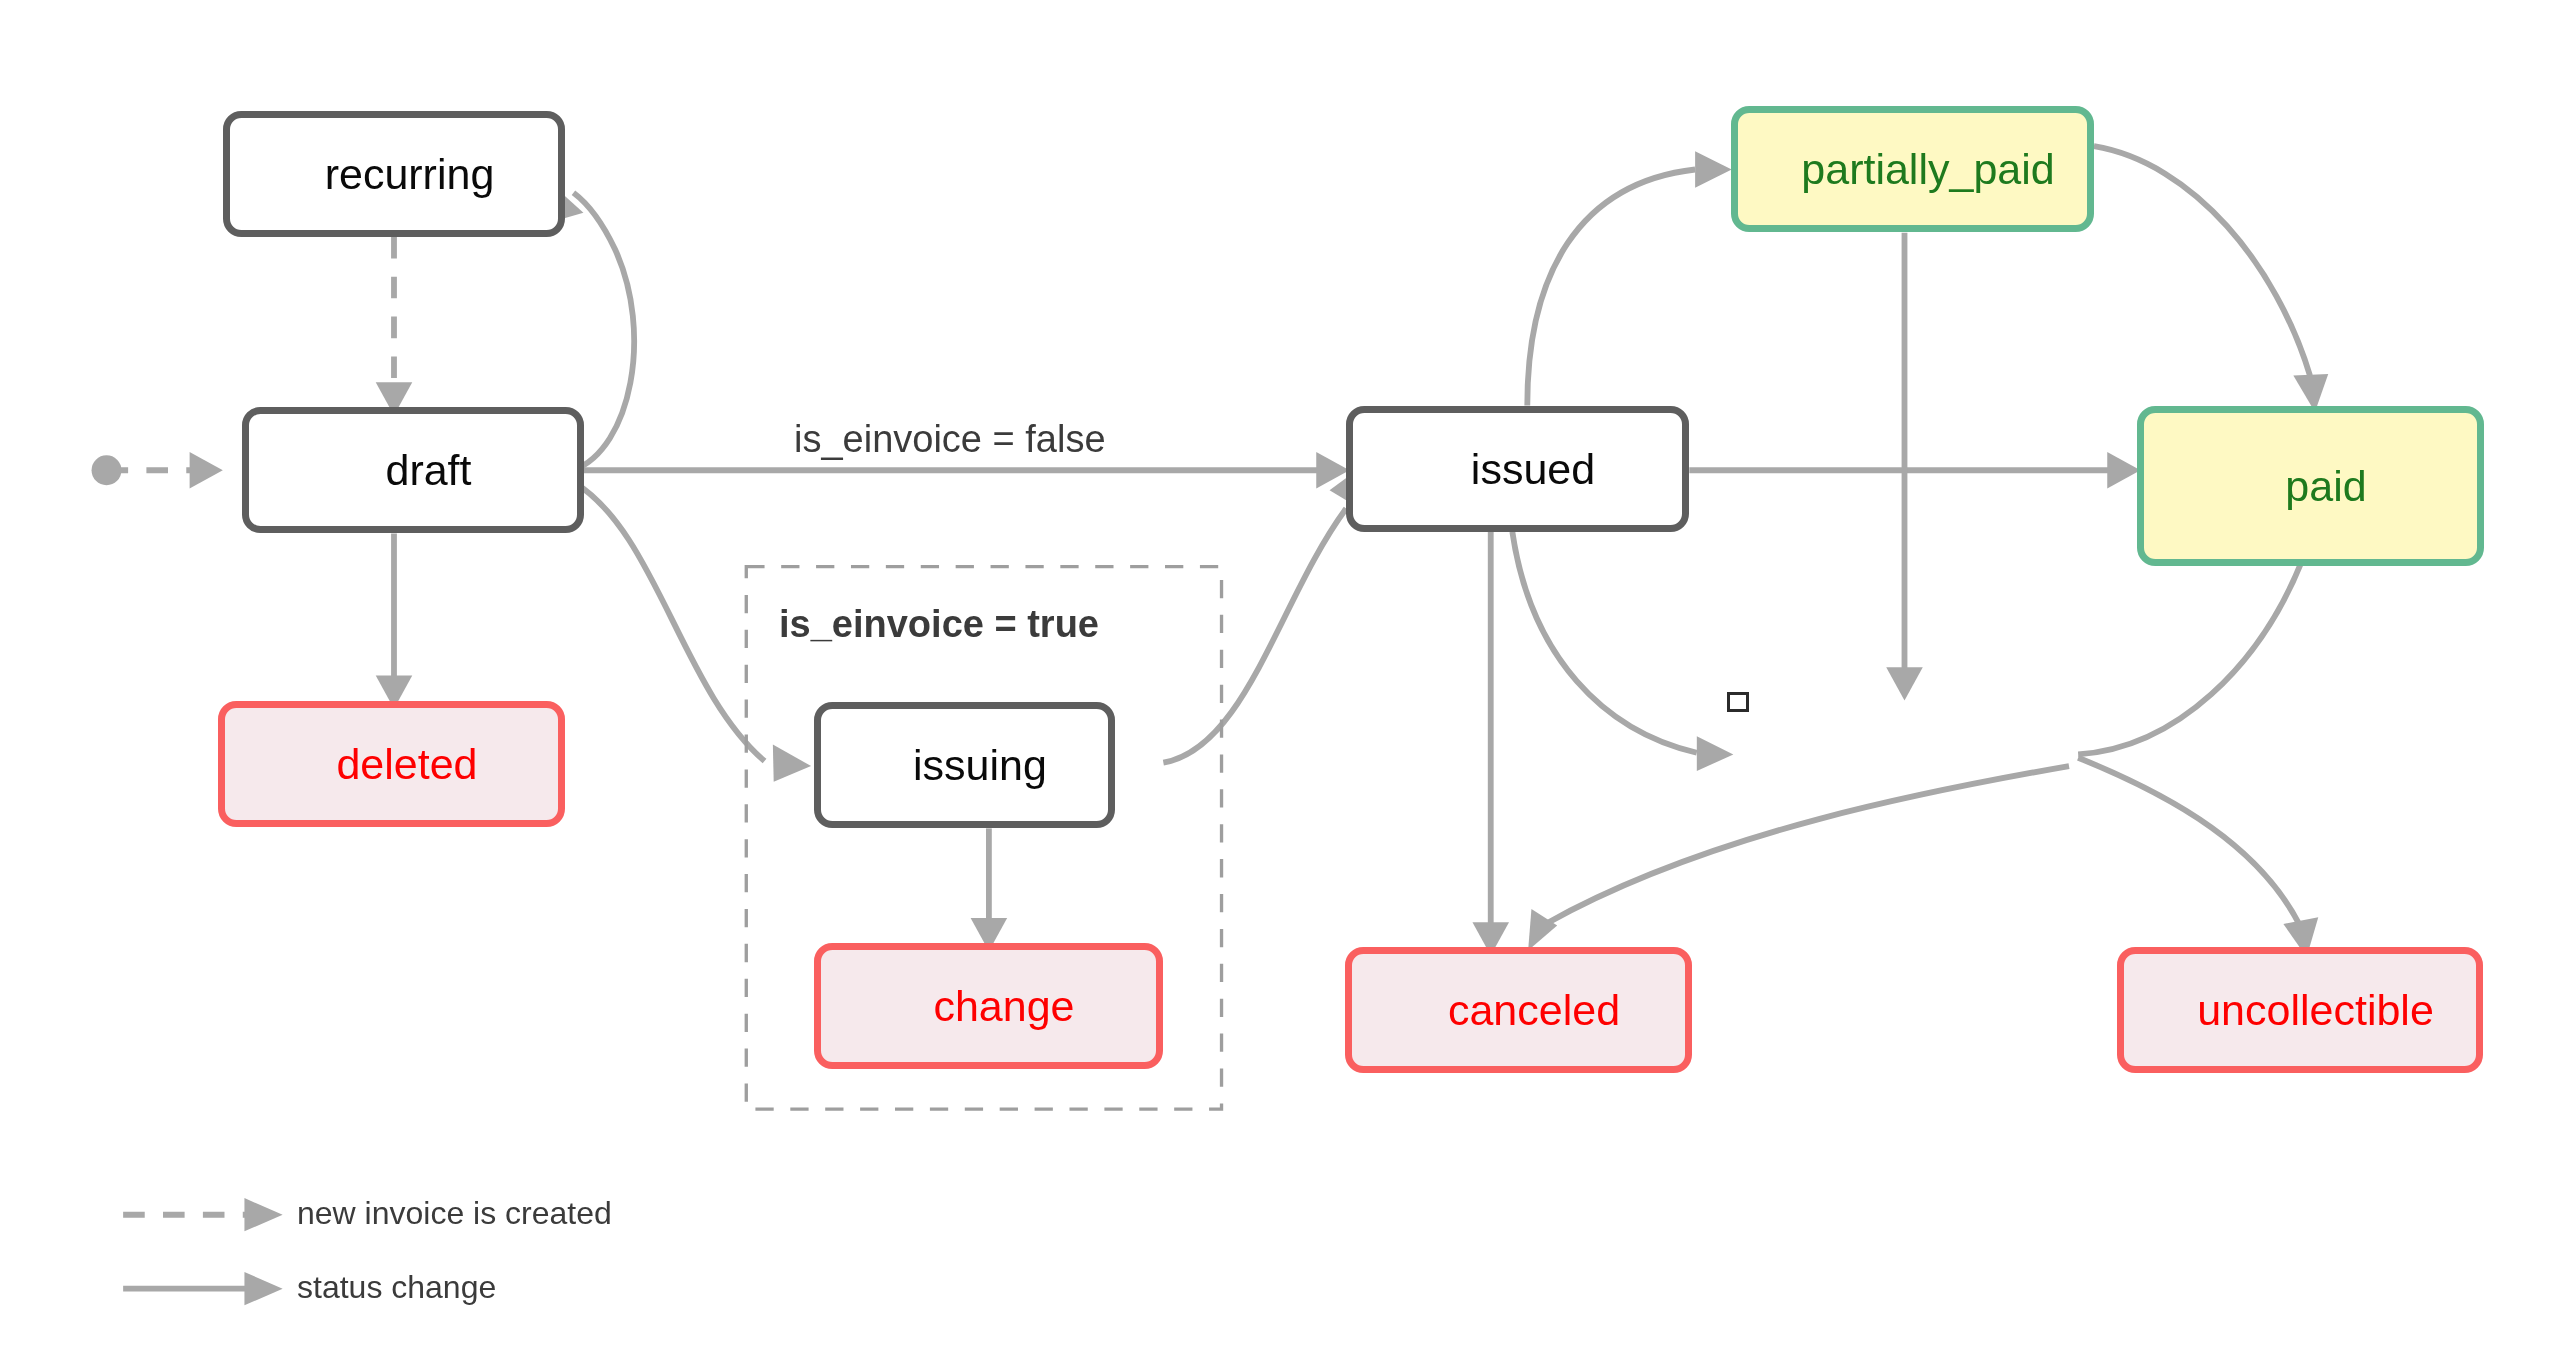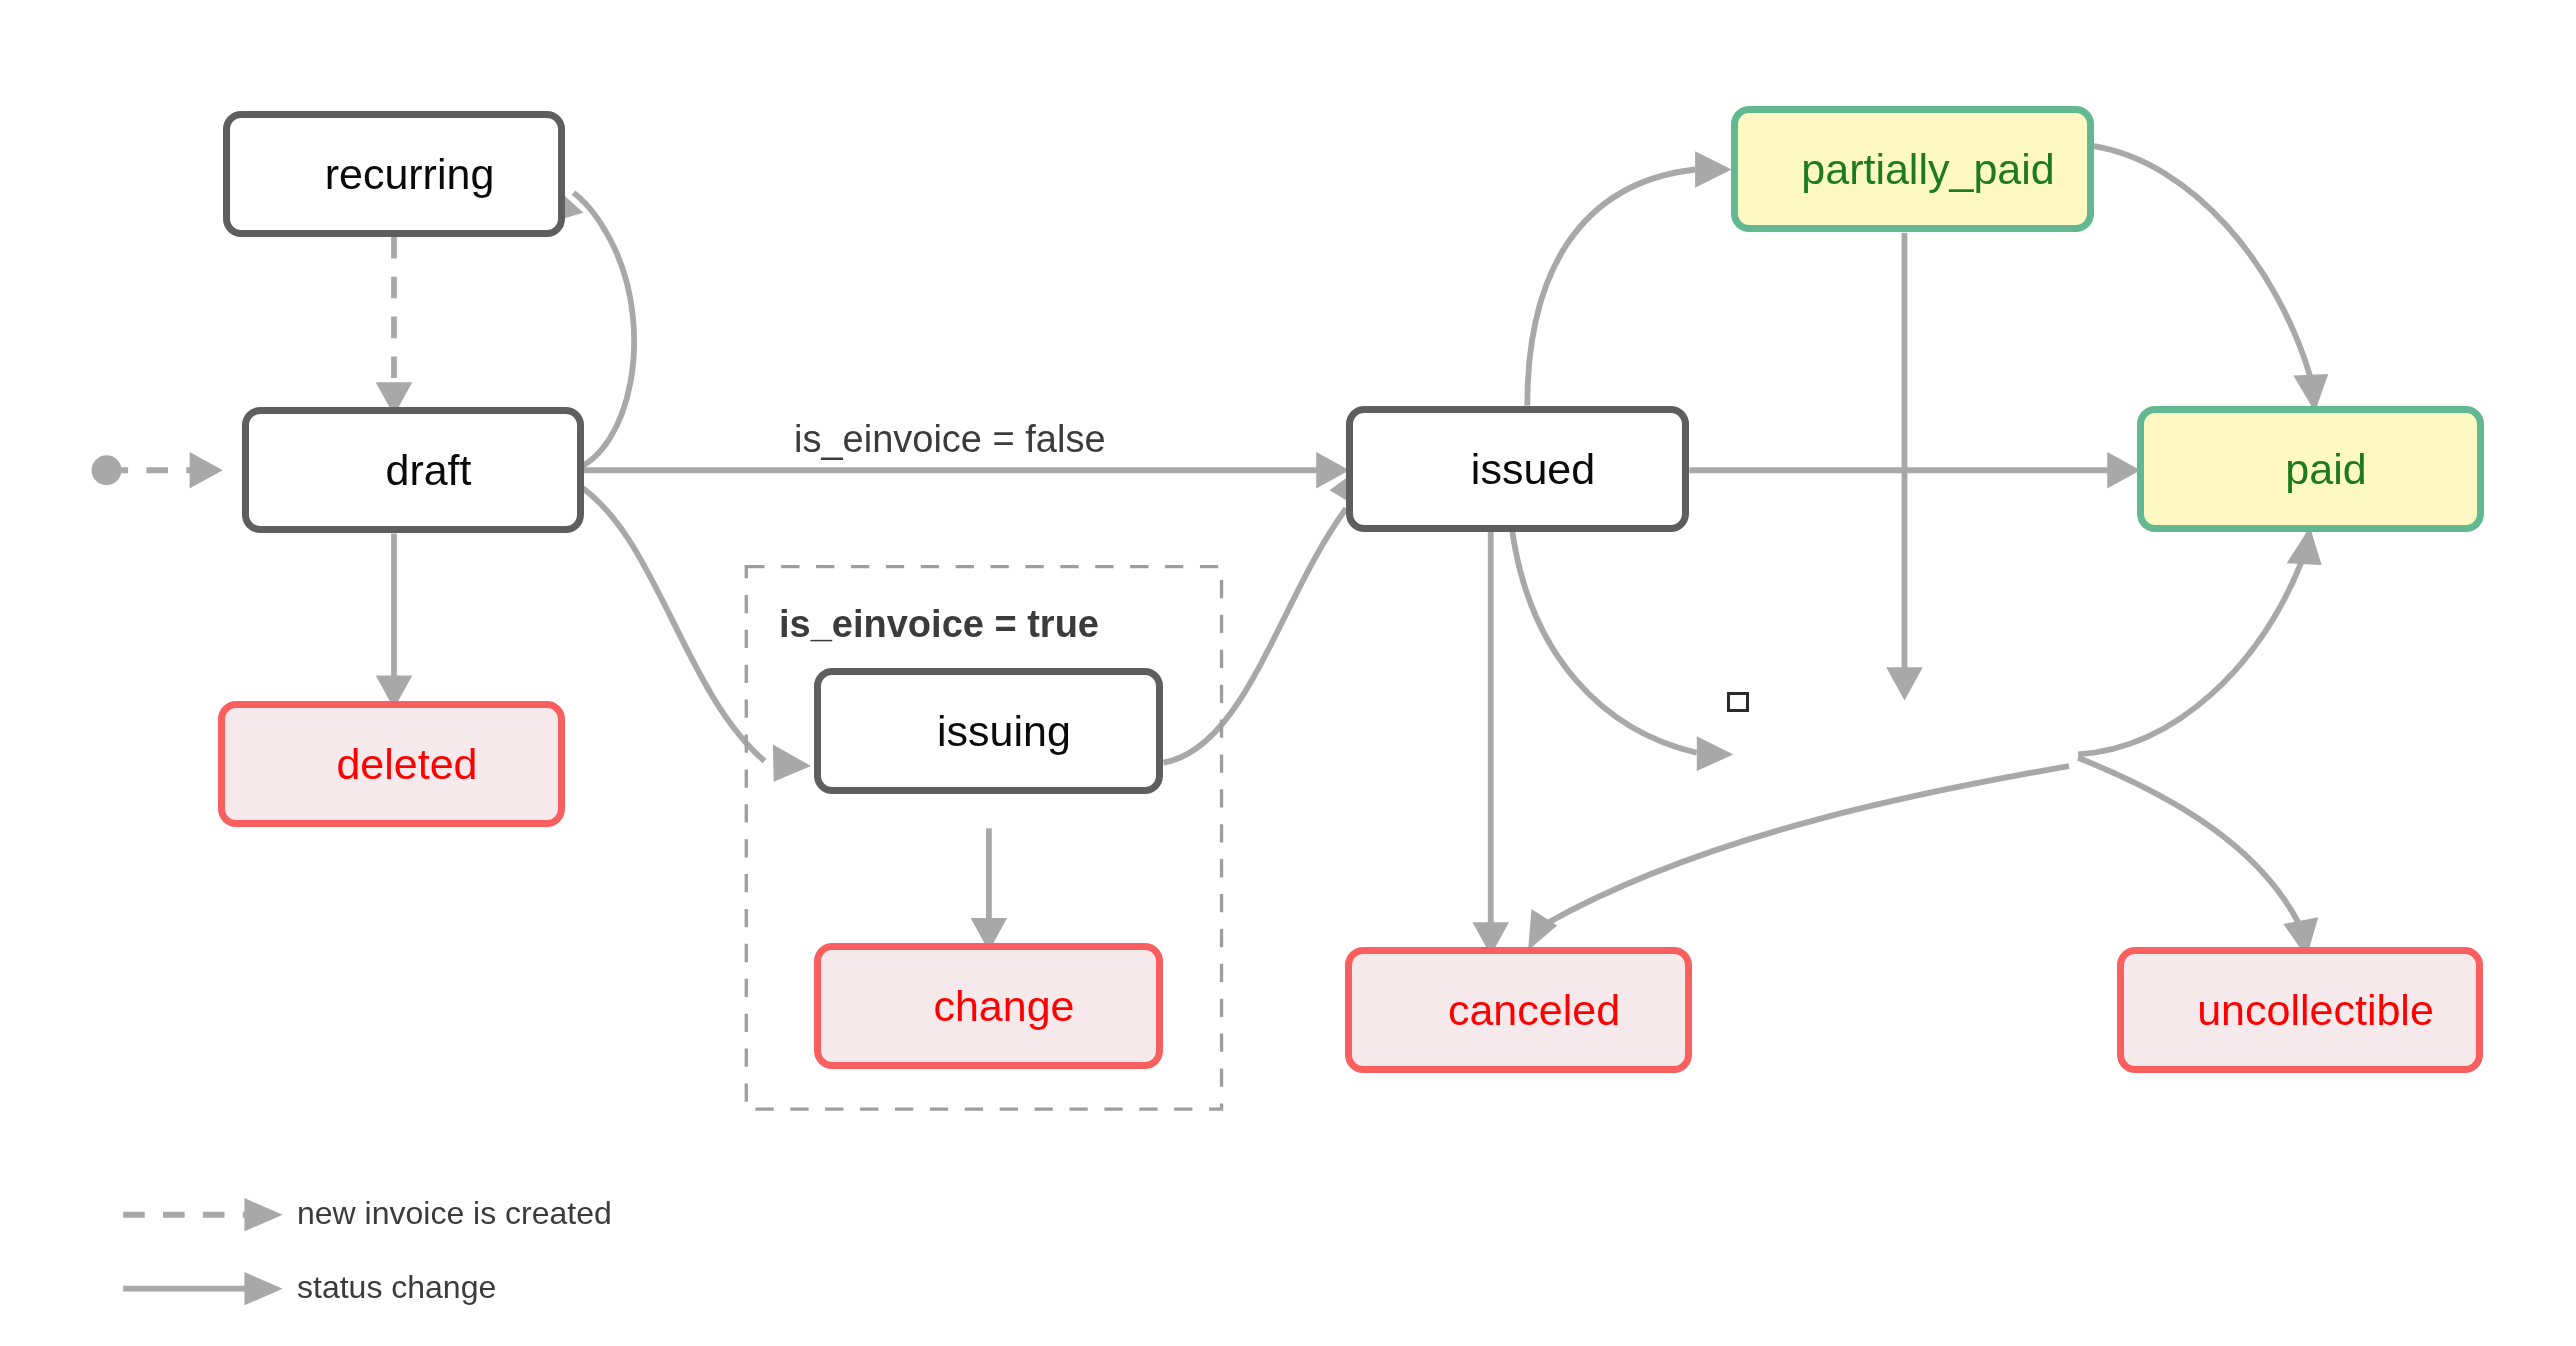--- a/index.html
+++ b/index.html
@@ -179,37 +179,37 @@
   </div>
 
   <div class="node node-default" style="left:223px; top:407px; width:342px; height:126px;margin-left:19px;">
     <span>draft</span>
   </div>
 
   <div class="node node-danger" style="left:218px; top:701px; width:347px; height:126px;">
     <span>deleted</span>
   </div>
 
-  <div class="node node-default" style="left:814px; top:668px; width:349px; height:126px;">
+  <div class="node node-default" style="left:814px; top:702px; width:301px; height:126px;">
     <span>issuing</span>
   </div>
 
   <div class="node node-danger" style="left:814px; top:943px; width:349px; height:126px;">
     <span>change</span>
   </div>
 
   <div class="node node-default" style="left:1346px; top:406px; width:343px; height:126px;">
     <span>issued</span>
   </div>
 
   <div class="node node-success" style="left:1731px; top:106px; width:363px; height:126px;">
     <span>partially_paid</span>
   </div>
 
-  <div class="node node-success" style="left:2137px; top:406px; width:347px; height:126px;">
+  <div class="node node-success" style="left:2137px; top:406px; width:347px; height:160px;">
     <span>paid</span>
   </div>
 
 
   <div class="node node-danger" style="left:1345px; top:947px; width:347px; height:126px;">
     <span>canceled</span>
   </div>
 
   <div class="node node-danger" style="left:2117px; top:947px; width:366px; height:126px;">
     <span>uncollectible</span>

